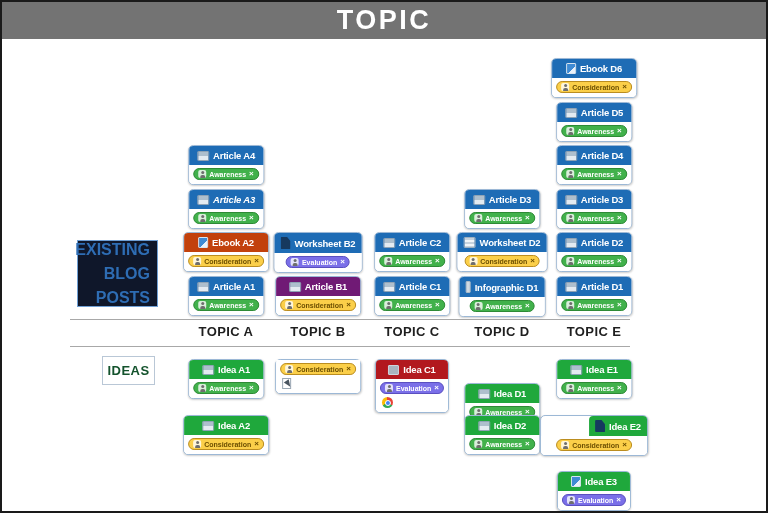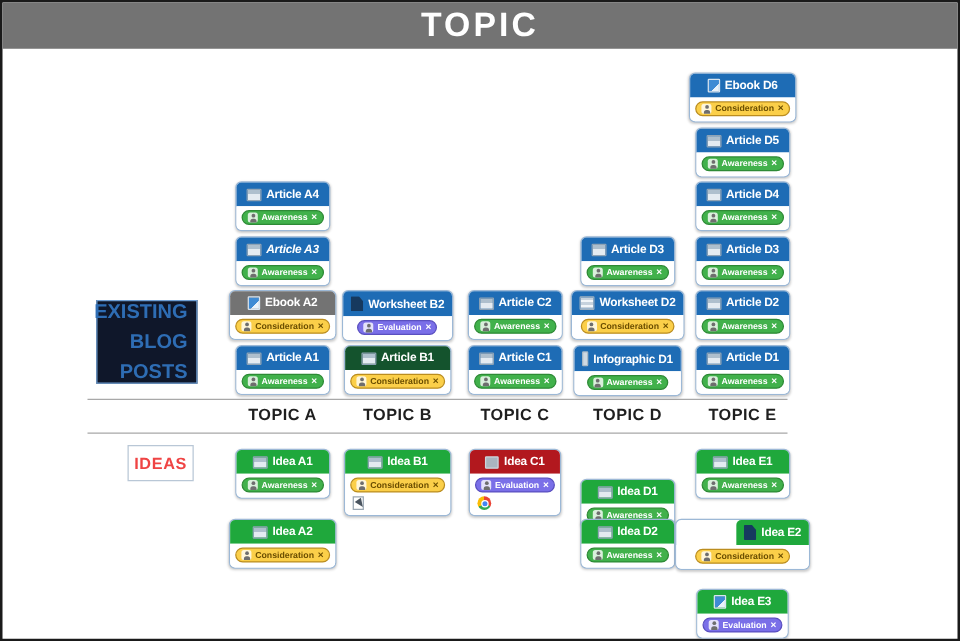--- a/index.html
+++ b/index.html
@@ -93,21 +93,21 @@
   </div>
 
   <div class="rule top"></div>
   <span class="topic" style="left:224px">TOPIC A</span>
   <span class="topic" style="left:316px">TOPIC B</span>
   <span class="topic" style="left:410px">TOPIC C</span>
   <span class="topic" style="left:500px">TOPIC D</span>
   <span class="topic" style="left:592px">TOPIC E</span>
   <div class="rule bottom"></div>
 
-  <div class="ideas-box" style="color: #ef4444;">
+  <div class="ideas-box" style="color: #14532d;">
     <span>IDEAS</span>
   </div>
 
   <div id="cards-root">
       <div class="card" style="left: 224px; top: 143px;">
     <div class="card-header" style="background: rgb(30, 108, 181);">
       <span class="card-icon article-icon"></span>
       <span class="card-title">Article A4</span>
     </div>
     <div class="card-body">
@@ -125,21 +125,21 @@
     </div>
     <div class="card-body">
       <span class="tag-pill" style="background: rgb(65, 177, 75); border-color: rgb(45, 138, 53); color: rgb(255, 255, 255);">
         <span class="person-icon"></span>
         <span class="tag-label">Awareness</span>
         <span class="tag-x">×</span>
       </span>
     </div>
   </div>
       <div class="card" style="left: 224px; top: 230px;">
-    <div class="card-header" style="background: #737373;">
+    <div class="card-header" style="background: #c2410c;">
       <span class="card-icon ebook-icon"></span>
       <span class="card-title">Ebook A2</span>
     </div>
     <div class="card-body">
       <span class="tag-pill" style="background: rgb(251, 207, 73); border-color: rgb(187, 141, 31); color: rgb(107, 78, 0);">
         <span class="person-icon"></span>
         <span class="tag-label">Consideration</span>
         <span class="tag-x">×</span>
       </span>
     </div>
@@ -164,21 +164,21 @@
     </div>
     <div class="card-body">
       <span class="tag-pill" style="background: rgb(122, 111, 232); border-color: rgb(90, 79, 192); color: rgb(255, 255, 255);">
         <span class="person-icon"></span>
         <span class="tag-label">Evaluation</span>
         <span class="tag-x">×</span>
       </span>
     </div>
   </div>
       <div class="card" style="left: 316px; top: 274px;">
-    <div class="card-header" style="background: #14532d;">
+    <div class="card-header" style="background: #701a75;">
       <span class="card-icon article-icon"></span>
       <span class="card-title">Article B1</span>
     </div>
     <div class="card-body">
       <span class="tag-pill" style="background: rgb(251, 207, 73); border-color: rgb(187, 141, 31); color: rgb(107, 78, 0);">
         <span class="person-icon"></span>
         <span class="tag-label">Consideration</span>
         <span class="tag-x">×</span>
       </span>
     </div>
@@ -346,24 +346,20 @@
     </div>
     <div class="card-body">
       <span class="tag-pill" style="background: rgb(251, 207, 73); border-color: rgb(187, 141, 31); color: rgb(107, 78, 0);">
         <span class="person-icon"></span>
         <span class="tag-label">Consideration</span>
         <span class="tag-x">×</span>
       </span>
     </div>
   </div>
       <div class="card" style="left: 316px; top: 357px;">
-    <div class="card-header" style="background: rgb(31, 168, 60);">
-      <span class="card-icon article-icon"></span>
-      <span class="card-title">Idea B1</span>
-    </div>
     <div class="card-body">
       <span class="tag-pill" style="background: rgb(251, 207, 73); border-color: rgb(187, 141, 31); color: rgb(107, 78, 0);">
         <span class="person-icon"></span>
         <span class="tag-label">Consideration</span>
         <span class="tag-x">×</span>
       </span>
     <span class="extra cursor-icon"></span>
         </div>
   </div>
       <div class="card" style="left: 410px; top: 357px;">

